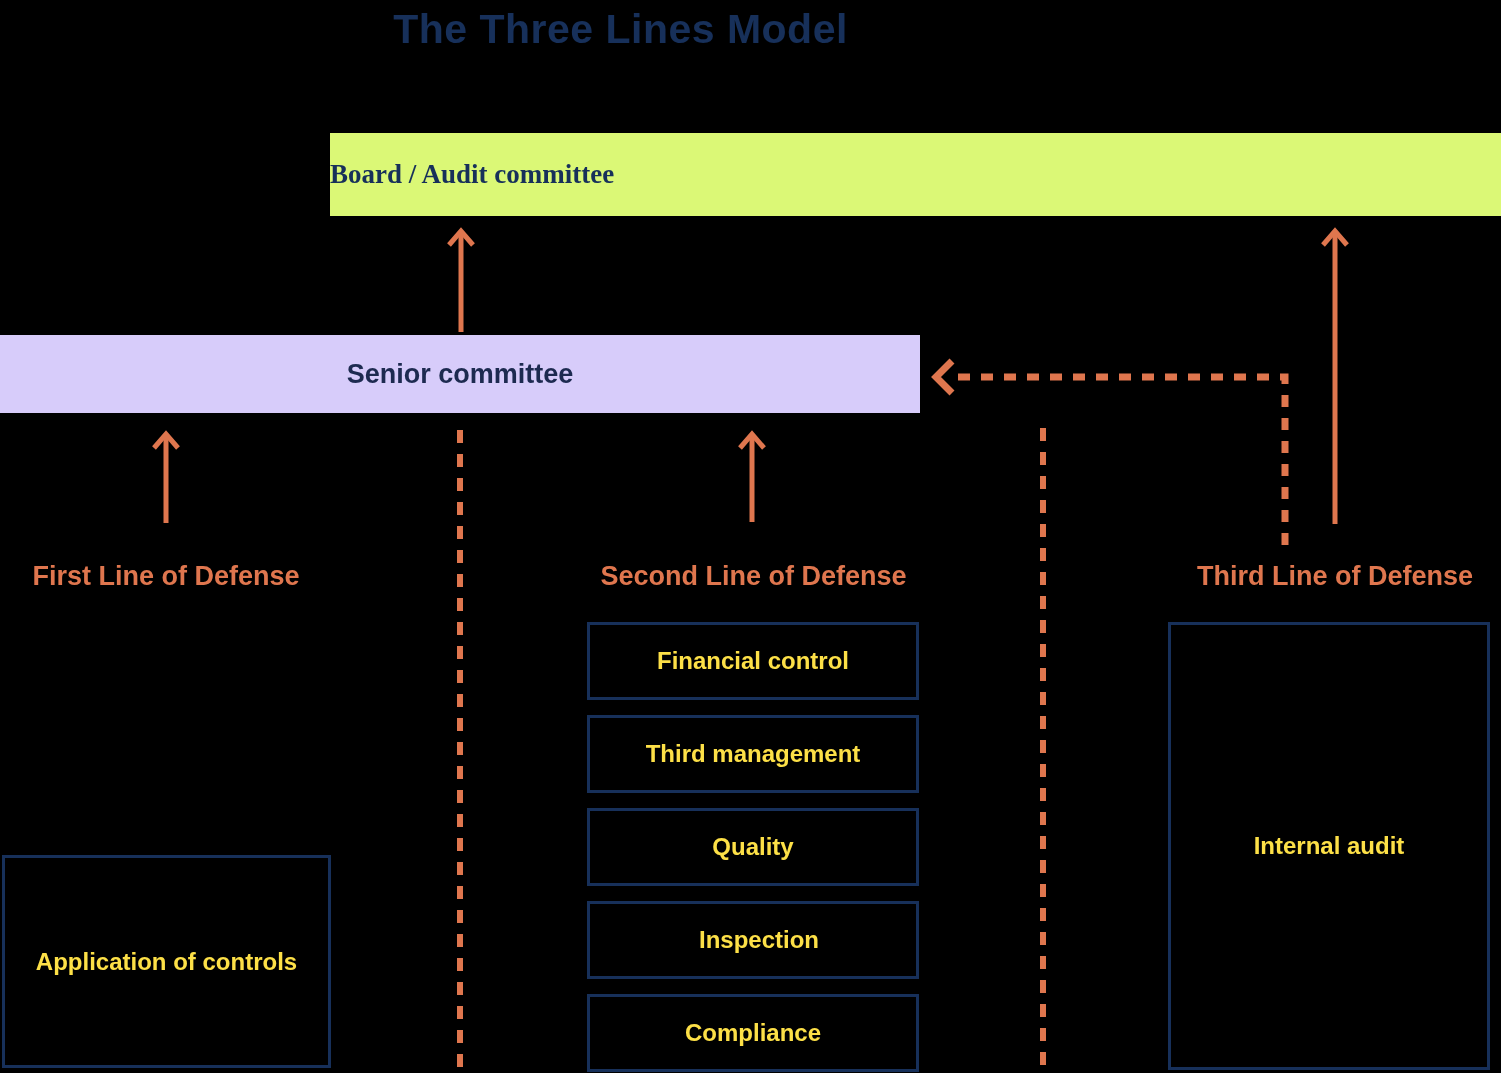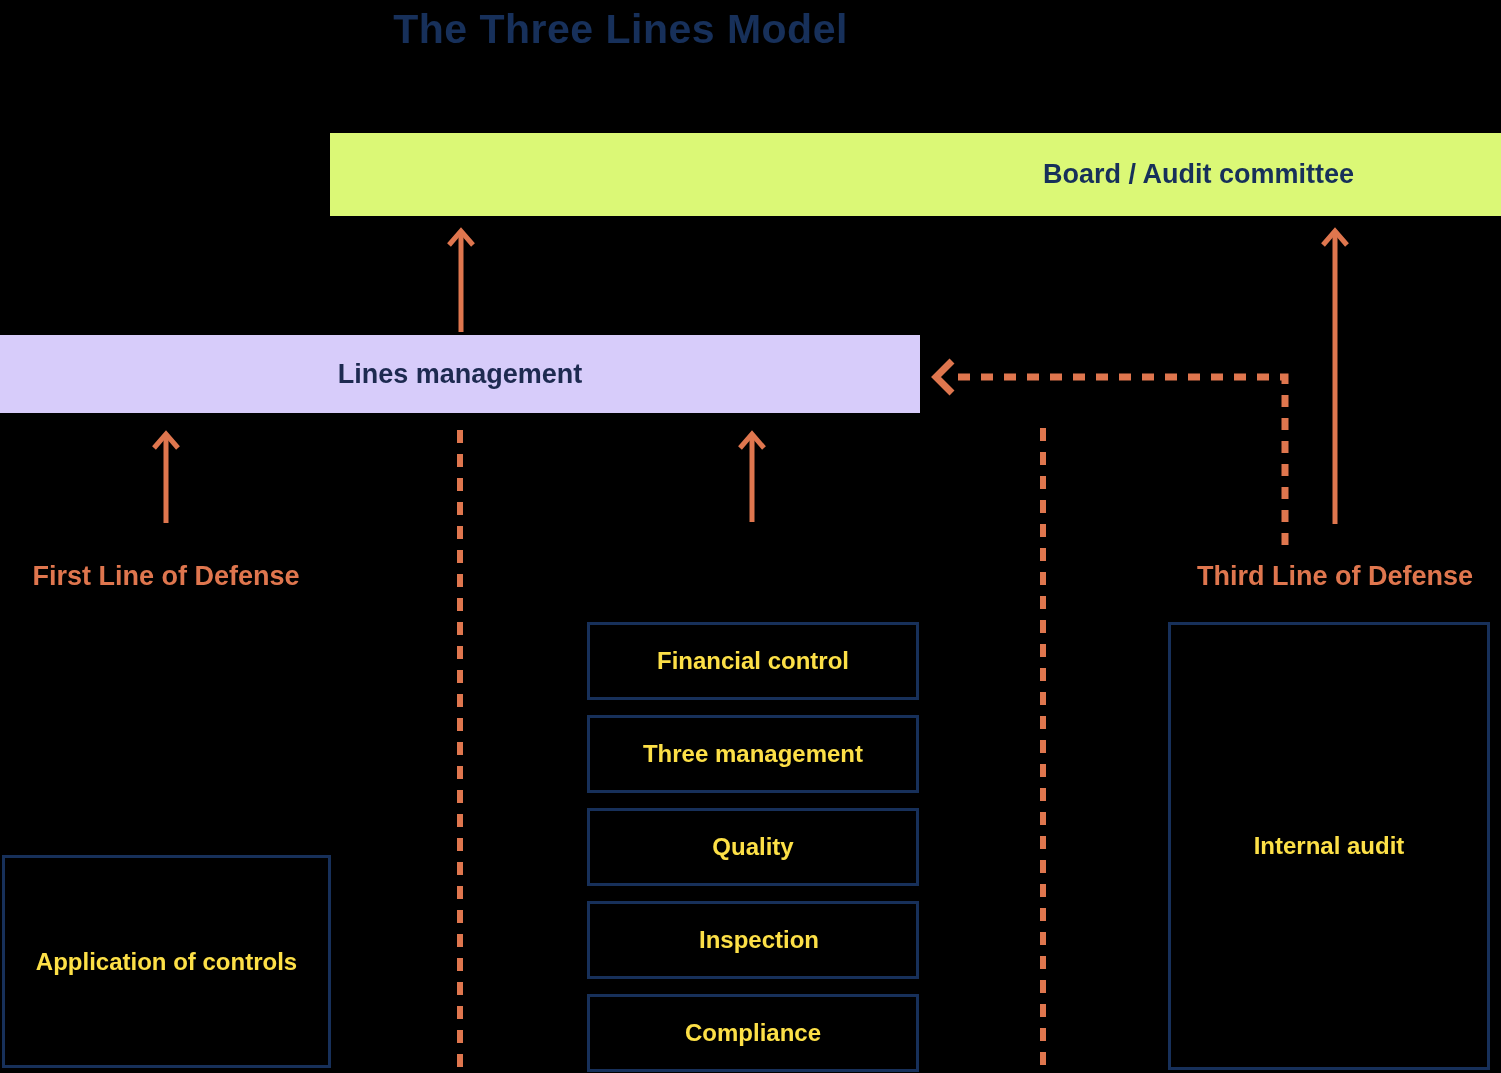--- a/index.html
+++ b/index.html
@@ -11,21 +11,21 @@
     position:absolute;left:0;top:6px;width:1241px;margin:0;
     text-align:center;font-size:41px;font-weight:600;letter-spacing:.5px;
     color:#17305A;
   }
   .board-box{
     position:absolute;left:330px;top:133px;width:1171px;height:83px;
     background:#DBF876;
   }
   .board-label-wrap{
     position:absolute;left:0;top:0;width:1024px;height:100%;
-    display:flex;align-items:center;justify-content:flex-end;
+    display:flex;align-items:center;justify-content:flex-start;font-family:Liberation Serif, serif;
   }
   .board-label-wrap span{font-size:27px;font-weight:700;color:#17305A;}
   .senior-box{
     position:absolute;left:0;top:335px;width:920px;height:78px;
     background:#D7CCFA;display:flex;align-items:center;justify-content:center;
   }
   .senior-box span{font-size:27px;font-weight:600;color:#1D2A50;}
   .col-label{
     position:absolute;top:559px;height:34px;display:flex;align-items:center;justify-content:center;
     font-size:27px;font-weight:700;color:#DF764E;white-space:nowrap;
@@ -53,35 +53,36 @@
 
   <h1 class="title">The Three Lines Model</h1>
 
   <div class="board-box">
     <div class="board-label-wrap">
       <span>Board / Audit committee</span>
     </div>
   </div>
 
   <div class="senior-box">
-    <span>Lines management</span>
+    <span>Senior committee</span>
   </div>
 
   <div class="col-label first">First Line of Defense</div>
+  <div class="col-label second">Second Line of Defense</div>
   <div class="col-label third">Third Line of Defense</div>
 
   <div class="obox c1b">
     <span class="narrow">Application of controls</span>
   </div>
 
   <div class="obox c2 c2a">
     <span>Financial control</span>
   </div>
   <div class="obox c2 c2b">
-    <span>Three management</span>
+    <span>Third management</span>
   </div>
   <div class="obox c2 c2c">
     <span>Quality</span>
   </div>
   <div class="obox c2 c2d">
     <span>Inspection</span>
   </div>
   <div class="obox c2 c2e">
     <span>Compliance</span>
   </div>

